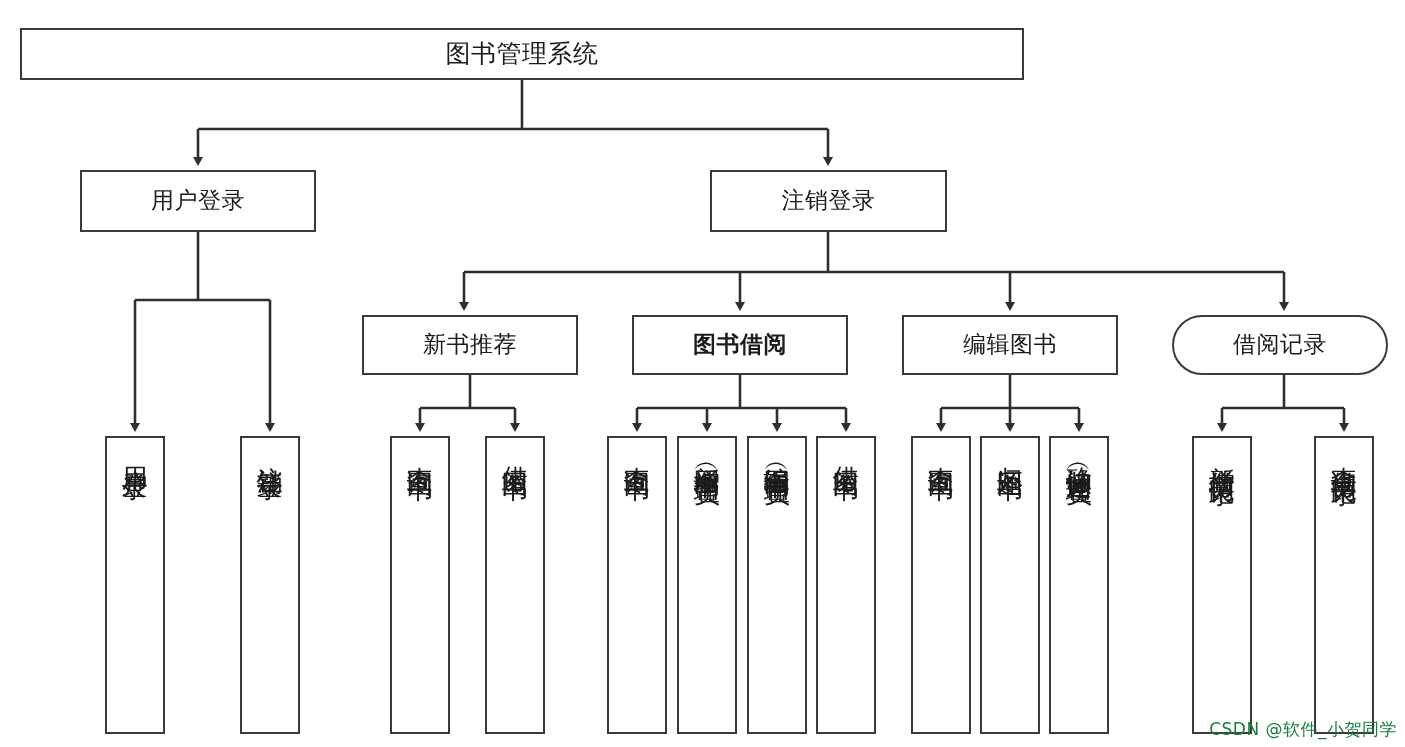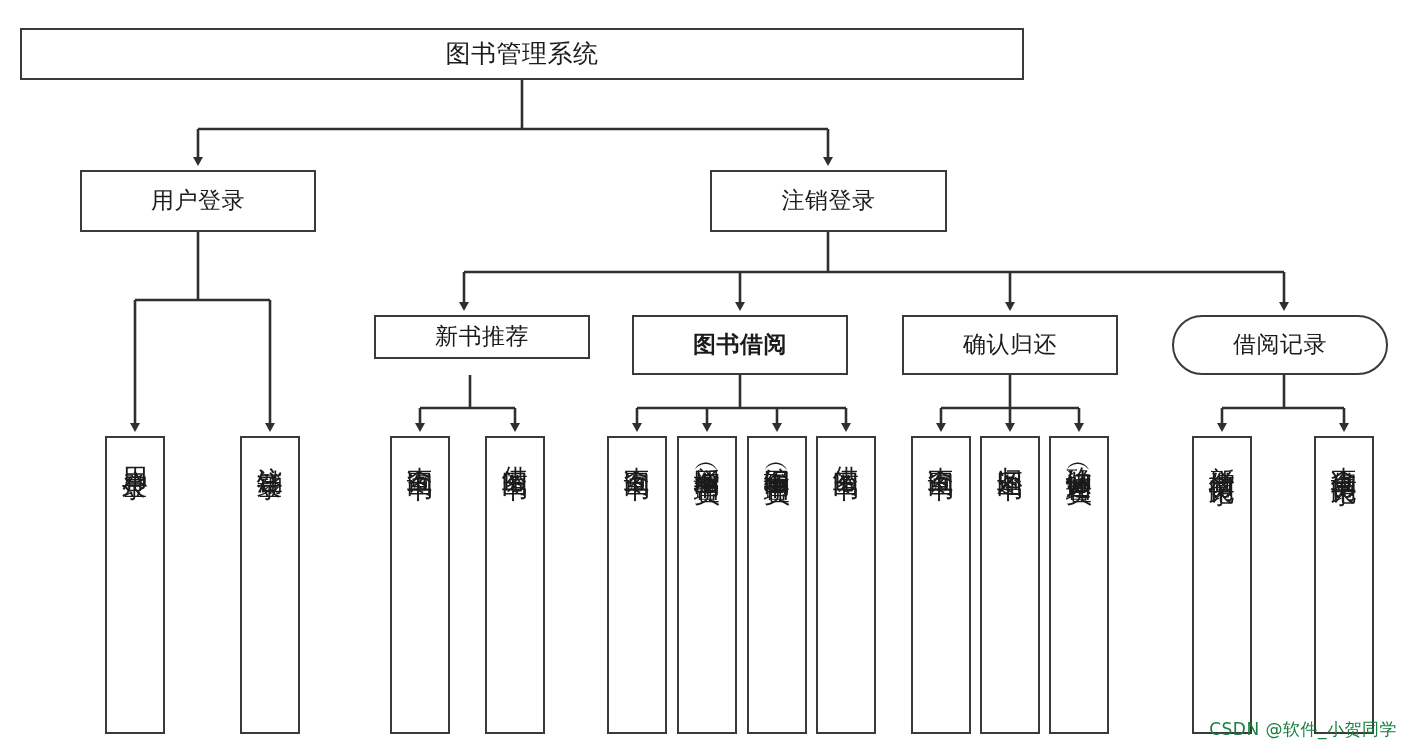--- a/index.html
+++ b/index.html
@@ -136,28 +136,28 @@
     <span class="node-label">图书管理系统</span>
   </div>
 
   <div class="node node-h" style="left:80px; top:170px; width:236px; height:62px;">
     <span class="node-label">用户登录</span>
   </div>
   <div class="node node-h" style="left:710px; top:170px; width:237px; height:62px;">
     <span class="node-label">注销登录</span>
   </div>
 
-  <div class="node node-h" style="left:362px; top:315px; width:216px; height:44px;margin-left:12px;">
+  <div class="node node-h" style="left:362px; top:315px; width:216px; height:60px;">
     <span class="node-label">新书推荐</span>
   </div>
   <div class="node node-h" style="left:632px; top:315px; width:216px; height:60px;font-weight:bold;">
     <span class="node-label">图书借阅</span>
   </div>
   <div class="node node-h" style="left:902px; top:315px; width:216px; height:60px;">
-    <span class="node-label">确认归还</span>
+    <span class="node-label">编辑图书</span>
   </div>
   <div class="node node-h" style="left:1172px; top:315px; width:216px; height:60px;border-radius:30px;">
     <span class="node-label">借阅记录</span>
   </div>
 
   <div class="node node-v" style="left:105px; top:436px; width:60px; height:298px;">
     <span class="node-label">用户登录</span>
   </div>
   <div class="node node-v" style="left:240px; top:436px; width:60px; height:298px;">
     <span class="node-label">注销登录</span>

